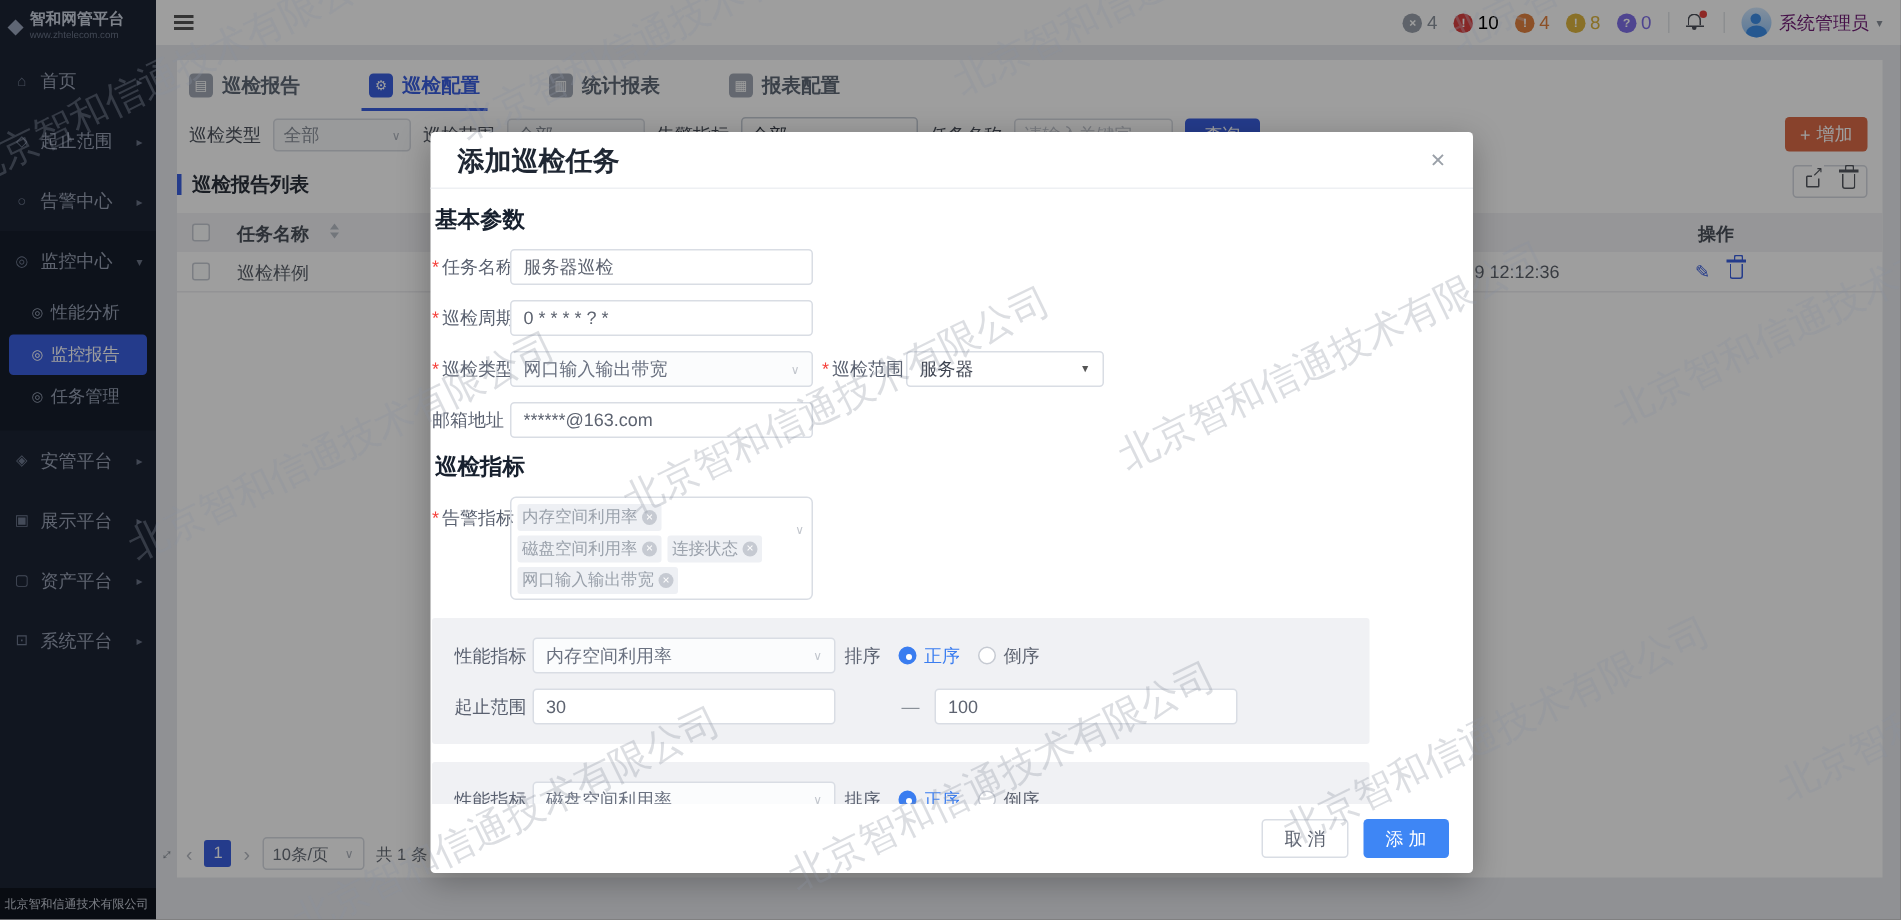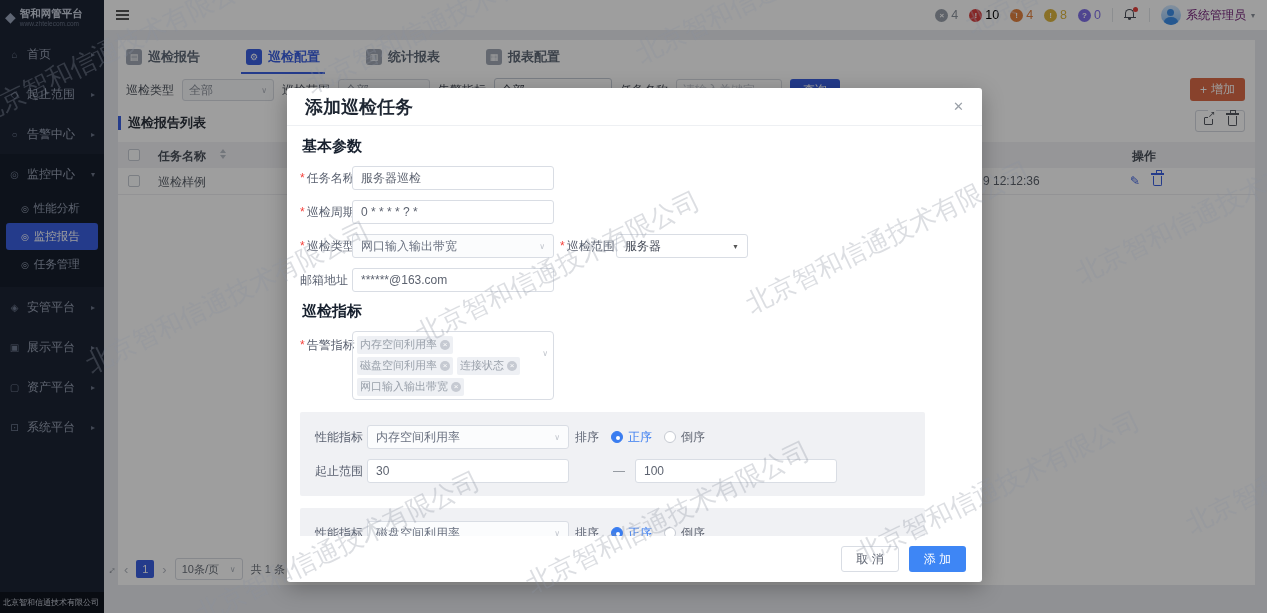--- a/index.html
+++ b/index.html
@@ -94,21 +94,21 @@
   .pgnum{width:18px;height:18px;background:#3a5fe1;color:#fff;border-radius:2px;display:flex;align-items:center;justify-content:center;font-size:11px;cursor:pointer}
   .pgsize{width:68px;height:22px;border:1px solid #d8dce3;border-radius:3px;display:flex;align-items:center;justify-content:space-between;padding:0 6px;color:#6a707a;background:#fff;cursor:pointer}
   .pgsize .chev{font-size:8px;color:#aeb4bd}
 
   
   .overlay{position:absolute;inset:0;background:rgba(0,0,0,.38);z-index:40}
   .modal{position:absolute;left:287px;top:88px;width:695px;height:494px;background:#fff;border-radius:3px;z-index:50;box-shadow:0 6px 22px rgba(0,0,0,.28);display:flex;flex-direction:column}
   .mhead{height:38px;flex-shrink:0;display:flex;align-items:center;padding:0 18px;border-bottom:1px solid #eef0f3}
   .mtitle{font-size:18px;font-weight:bold;color:#1f2733}
   .mclose{margin-left:auto;color:#9aa0a8;font-size:13px;cursor:pointer}
-  .mbody{flex:1;padding:8px 18px 0 13px;position:relative;overflow:hidden}
+  .mbody{flex:1;padding:8px 18px 0 1px;position:relative;overflow:hidden}
   .msec{font-size:15px;font-weight:bold;color:#17202e;margin:3px 0 10px 2px}
   .frow{display:flex;align-items:center;margin-bottom:10px}
   .mlabel{width:52px;flex-shrink:0;font-size:12px;color:#5a6170;white-space:nowrap}
   .mlabel.req::before{content:"*";color:#f5423c;margin-right:2px}
   .mlabel.w2{width:56px;margin-left:6px;text-align:left}
   .tinput{width:202px;height:24px;border:1px solid #d9dde4;border-radius:3px;padding:0 8px;font-size:12px;color:#5d6370;outline:none;background:#fff}
   .msel{width:202px;height:24px;border:1px solid #d9dde4;border-radius:3px;background:#fbfcfd;color:#6a7180;font-size:12px;display:flex;align-items:center;justify-content:space-between;padding:0 8px;cursor:pointer}
   .msel .chev{color:#c2c6cd;font-size:8px}
   .msel.native{width:132px;background:#fff;color:#3f4552}
   .msel.native .chev{color:#555;font-size:7px}

